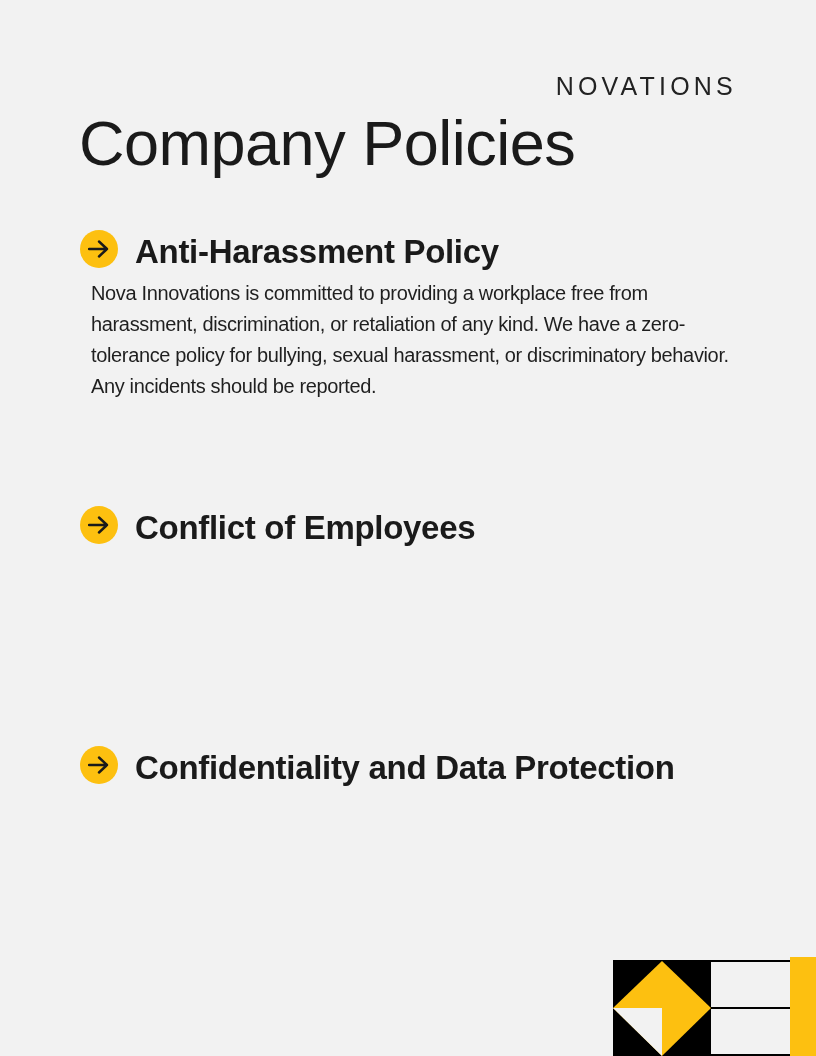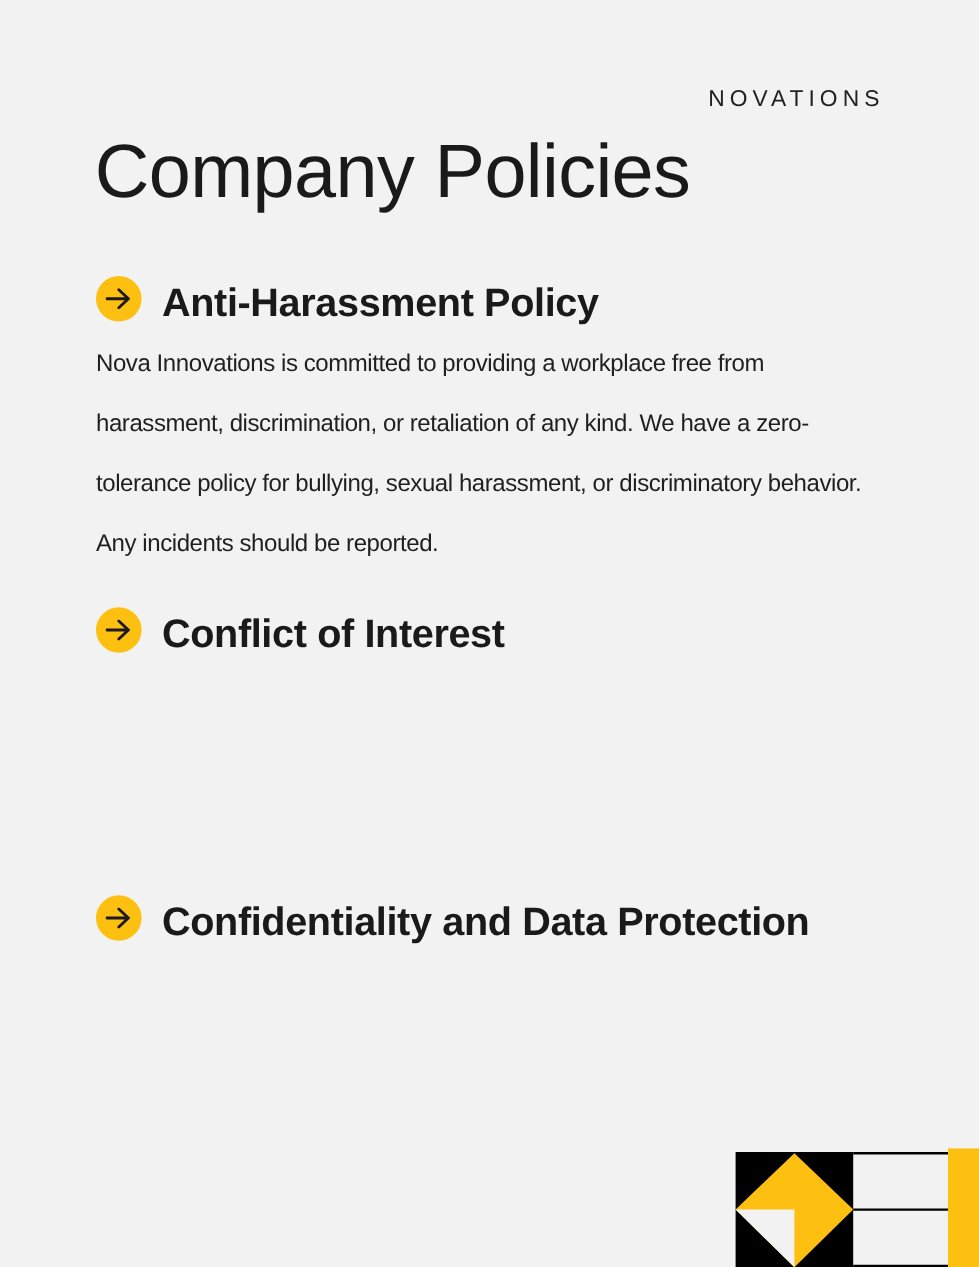--- a/index.html
+++ b/index.html
@@ -7,21 +7,21 @@
       width: 816px; height: 1056px;
       background: #f2f2f2;
       position: relative;
       overflow: hidden;
       font-family: "Liberation Sans", "DejaVu Sans", sans-serif;
       color: #1c1c1c;
     }
     .brand {
       position: absolute;
       right: 79px; top: 72px;
-      font-size: 19px;
+      font-size: 25px;
       letter-spacing: 4.2px;
       color: #222;
       font-weight: normal;
       text-align: center;
     }
     .page-title {
       position: absolute;
       left: 79px; top: 110px;
       margin: 0;
       font-size: 63px;
@@ -48,23 +48,23 @@
     }
     .section-title {
       margin: 0 0 0 17px;
       font-size: 33px;
       font-weight: bold;
       color: #1a1a1a;
       letter-spacing: -0.3px;
       line-height: 44px;
     }
     .section-body {
-      margin: 4px 0 0 0;
+      margin: 4px 0 0 11px;
       font-size: 20px;
-      line-height: 50px;
+      line-height: 31px;
       color: #1f1f1f;
       letter-spacing: -0.35px;
     }
     .deco {
       position: absolute;
       left: 0; top: 0; width: 816px; height: 1056px;
       pointer-events: none;
     }
   </style>
 </head>
@@ -86,21 +86,21 @@
   <p class="section-body">Nova Innovations is committed to providing a workplace free from harassment, discrimination, or retaliation of any kind. We have a zero-tolerance policy for bullying, sexual harassment, or discriminatory behavior. Any incidents should be reported.</p>
 </section>
 
 <section class="section" style="top:506px;">
   <div class="section-head">
     <span class="arrow-badge">
       <svg width="22" height="18" viewBox="0 0 22 18">
           <path d="M1 9 H19 M11 1.5 L19 9 L11 16.5" fill="none" stroke="#1a1a1a" stroke-width="2.4" stroke-linecap="round" stroke-linejoin="round"></path>
         </svg>
     </span>
-    <h2 class="section-title">Conflict of Interest</h2>
+    <h2 class="section-title">Conflict of Employees</h2>
   </div>
 </section>
 
 <section class="section" style="top:746px;">
   <div class="section-head">
     <span class="arrow-badge">
       <svg width="22" height="18" viewBox="0 0 22 18">
           <path d="M1 9 H19 M11 1.5 L19 9 L11 16.5" fill="none" stroke="#1a1a1a" stroke-width="2.4" stroke-linecap="round" stroke-linejoin="round"></path>
         </svg>
     </span>

